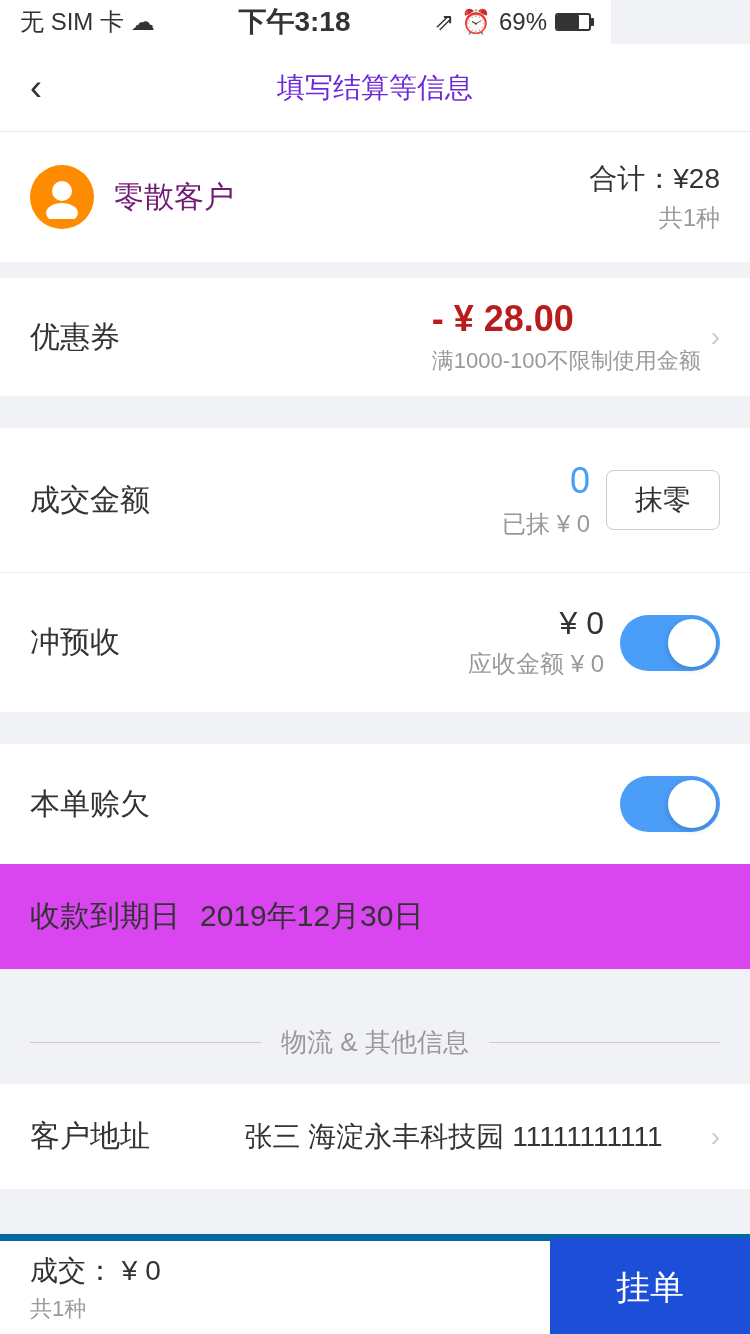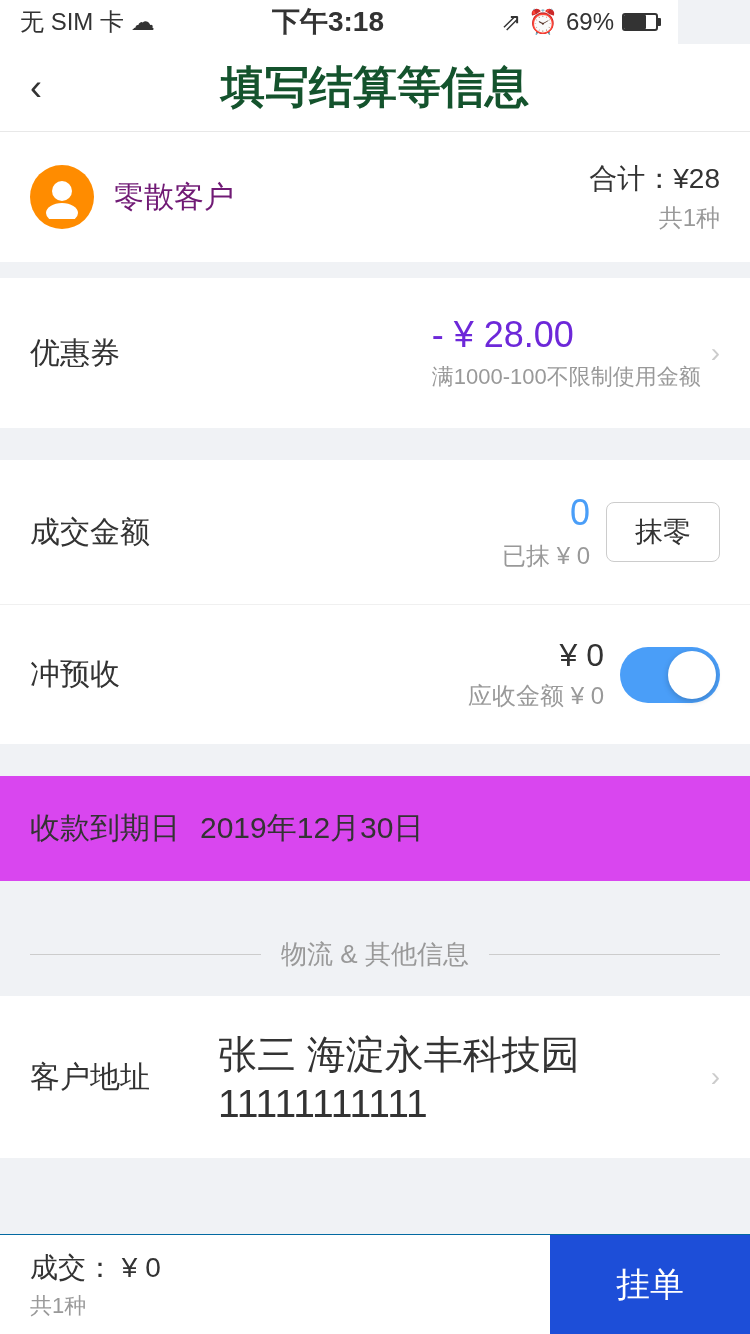--- a/index.html
+++ b/index.html
@@ -9,21 +9,21 @@
       min-height: 1334px;
       background: #f0f2f5;
       font-family: -apple-system, 'PingFang SC', 'Microsoft YaHei', sans-serif;
       font-size: 28px;
       color: #333;
       position: relative;
     }
 
     
     .status-bar {
-      width: 678px;
+      width: 611px;
       height: 44px;
       background: #fff;
       display: flex;
       align-items: center;
       justify-content: space-between;
       padding: 0 20px;
       font-size: 24px;
       font-weight: 500;
     }
     .status-left { display: flex; align-items: center; gap: 10px; }
@@ -42,23 +42,23 @@
       position: relative;
     }
     .nav-back {
       position: absolute;
       left: 30px;
       font-size: 36px;
       color: #333;
       cursor: pointer;
     }
     .nav-title {
-      font-size: 44px;
-      font-weight: 700;
-      color: #14532d;
+      font-size: 28px;
+      font-weight: 400;
+      color: #6d28d9;
     }
 
     
     .content {
       padding-bottom: 120px;
     }
 
     
     .card {
       background: #fff;
@@ -99,28 +99,28 @@
       border-bottom: 1px solid #f0f0f0;
     }
     .row-label { font-size: 30px; color: #333; }
     .row-right { display: flex; align-items: center; gap: 16px; }
     .row-value-blue { font-size: 36px; color: #4a9ef8; font-weight: 500; }
     .row-sub { font-size: 24px; color: #999; margin-top: 6px; }
 
     
     .coupon-row {
       background: #fff;
-      padding: 36px 30px;
+      padding: 20px 30px;
       display: flex;
       align-items: center;
       justify-content: space-between;
       margin-bottom: 16px;
     }
     .coupon-right { display: flex; align-items: center; gap: 10px; }
-    .coupon-amount { font-size: 36px; color: #6d28d9; font-weight: 400; }
+    .coupon-amount { font-size: 36px; color: #b91c1c; font-weight: 700; }
     .coupon-sub { font-size: 22px; color: #999; margin-top: 6px; text-align: right; }
     .chevron-right { color: #ccc; font-size: 28px; }
 
     
     .round-btn {
       border: 1px solid #ccc;
       border-radius: 8px;
       padding: 10px 28px;
       font-size: 28px;
       color: #333;
@@ -182,33 +182,33 @@
     
     .address-row {
       background: #fff;
       padding: 32px 30px;
       display: flex;
       align-items: center;
       justify-content: space-between;
       gap: 48px;
     }
     .address-label { font-size: 30px; color: #333; flex-shrink: 0; margin-right: 20px; }
-    .address-value { font-size: 39px; color: #333; flex: 1; }
+    .address-value { font-size: 28px; color: #333; flex: 1; text-align: right; }
 
     
     .bottom-bar {
       position: fixed;
       bottom: 0;
       left: 0;
       width: 750px;
       height: 100px;
       background: #fff;
       display: flex;
       align-items: center;
-      border-top: 1px solid #0369a1;
+      border-top: 7px solid #0369a1;
     }
     .bottom-summary {
       flex: 1;
       padding: 0 30px;
     }
     .bottom-deal { font-size: 28px; color: #333; }
     .bottom-deal-count { font-size: 22px; color: #999; margin-top: 4px; }
     .bottom-btn {
       height: 100px;
       width: 200px;
@@ -305,20 +305,28 @@
         <div class="toggle">
           <div class="toggle-knob"></div>
         </div>
       </div>
     </div>
   </div>
 
   <div class="section-divider"></div>
 
   <div class="card">
+    <div class="row-item" style="border-bottom:none;">
+      <span class="row-label">本单赊欠</span>
+      <div class="row-right">
+        <div class="toggle">
+          <div class="toggle-knob"></div>
+        </div>
+      </div>
+    </div>
 
     <div class="due-date-row">
       <span class="due-date-label">收款到期日</span>
       <span class="due-date-value">2019年12月30日</span>
     </div>
   </div>
 
   <div class="section-divider"></div>
 
   <div class="logistics-header">

